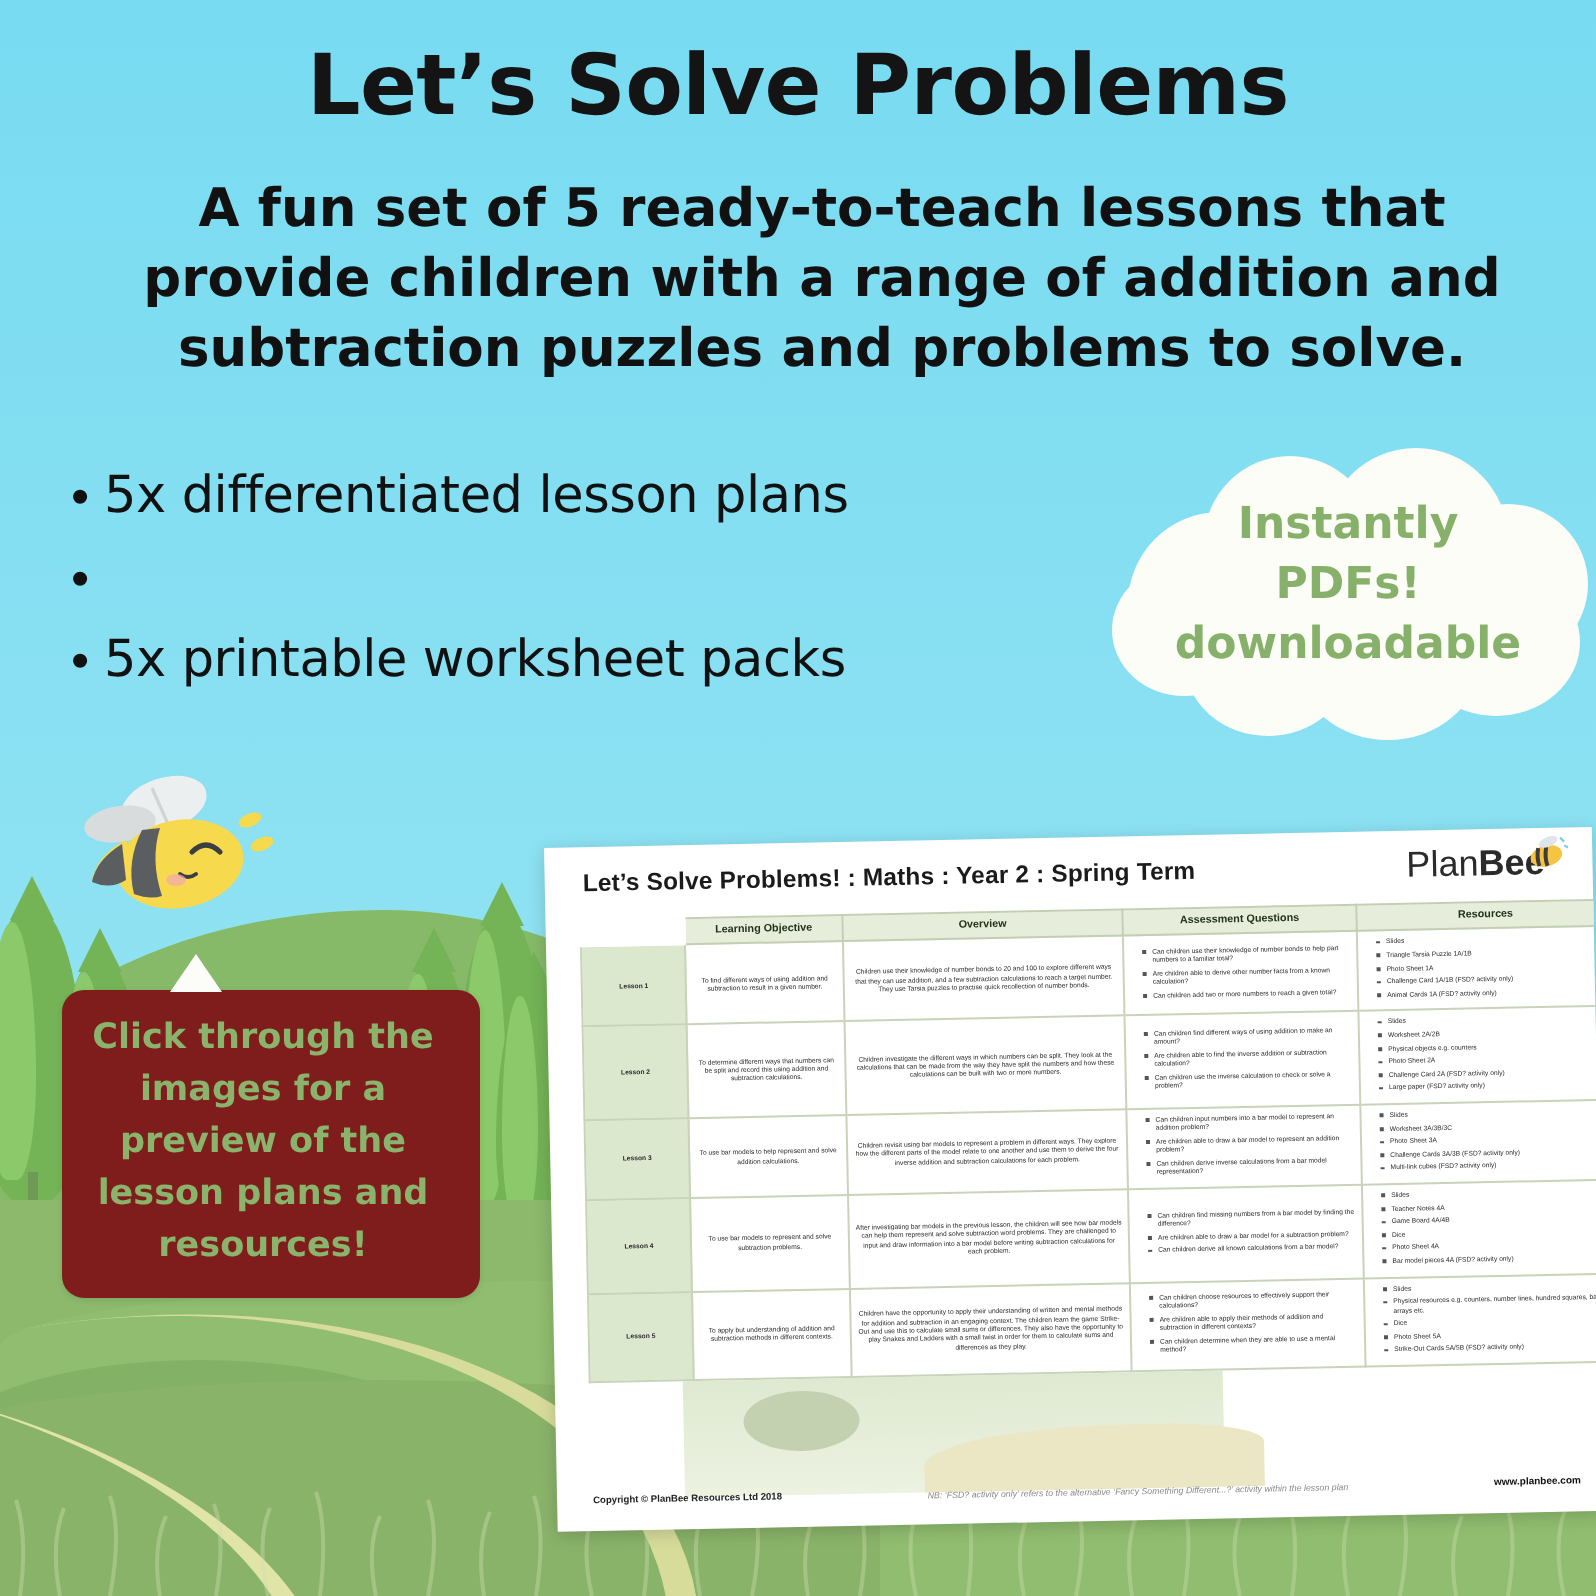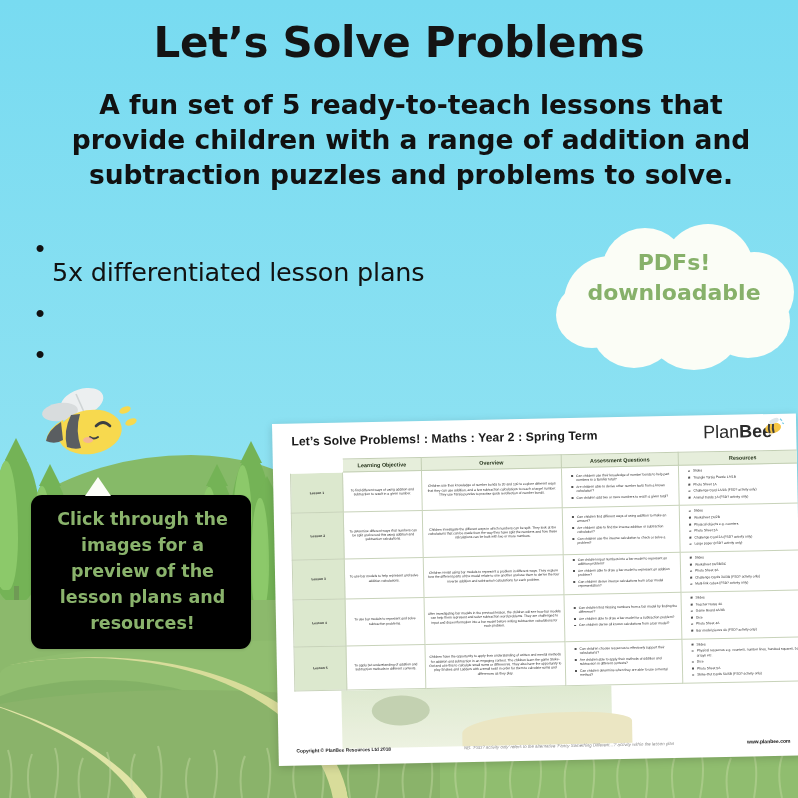--- a/index.html
+++ b/index.html
@@ -65,36 +65,36 @@
     font-size:26.5px;font-weight:700;color:#111;line-height:1.32;
     font-family:"DejaVu Sans","Liberation Sans",sans-serif;
   }
 
   
   .bullets{position:absolute;left:28px;top:229px;width:520px;}
   .bullet{display:flex;align-items:flex-start;margin-bottom:3px;}
   .bullet .dot{width:24px;flex:0 0 24px;text-align:center;font-size:26px;
      line-height:38px;color:#111;}
   .bullet .btxt{font-size:25.5px;line-height:38px;color:#111;font-weight:400;
-     font-family:"DejaVu Sans","Liberation Sans",sans-serif;letter-spacing:-0.2px;margin-top:24px;}
+     font-family:"DejaVu Sans","Liberation Sans",sans-serif;letter-spacing:-0.2px;}
 
   
   .cloud{position:absolute;left:556px;top:222px;width:252px;height:150px;}
   .cloud .lobe{position:absolute;background:#fbfdf6;border-radius:50%;}
   .cloud .ctext{position:absolute;left:0;top:26px;width:236px;text-align:center;
      color:#87b16a;font-size:22px;font-weight:700;line-height:30px;z-index:5;
      font-family:"DejaVu Sans","Liberation Sans",sans-serif;}
 
   
   .bee{position:absolute;left:30px;top:382px;width:110px;height:90px;}
 
   
   .speech{
     position:absolute;left:31px;top:495px;width:201px;
-    background:#000000;border-radius:11px;padding:11px 8px 13px 11px;
+    background:#7f1d1d;border-radius:11px;padding:11px 8px 13px 0;
     box-shadow:0 1px 3px rgba(0,0,0,.10);
     text-align:center;color:#8ab36c;font-weight:700;font-size:17.5px;
     line-height:26px;font-family:"DejaVu Sans","Liberation Sans",sans-serif;
   }
   .speech .tail{position:absolute;left:54px;top:-18px;width:0;height:0;
     border-left:13px solid transparent;border-right:13px solid transparent;
     border-bottom:19px solid #fcfdf8;}
 
   
   .scrollcap{
@@ -232,34 +232,36 @@
   <div class="bullets">
     <div class="bullet">
       <span class="dot">•</span>
       <span class="btxt">5x differentiated lesson plans</span>
     </div>
     <div class="bullet">
       <span class="dot">•</span>
     </div>
     <div class="bullet">
       <span class="dot">•</span>
+      <span class="btxt">5x printable worksheet packs</span>
     </div>
   </div>
 
   <div class="cloud">
     <div class="lobe" style="left:8px;top:34px;width:92px;height:92px;"></div>
     <div class="lobe" style="left:46px;top:6px;width:86px;height:86px;"></div>
     <div class="lobe" style="left:106px;top:2px;width:92px;height:92px;"></div>
     <div class="lobe" style="left:158px;top:30px;width:80px;height:80px;"></div>
     <div class="lobe" style="left:150px;top:62px;width:84px;height:74px;"></div>
     <div class="lobe" style="left:92px;top:68px;width:92px;height:80px;"></div>
     <div class="lobe" style="left:36px;top:70px;width:84px;height:76px;"></div>
     <div class="lobe" style="left:0px;top:60px;width:72px;height:66px;"></div>
     <div class="lobe" style="left:20px;top:44px;width:210px;height:78px;border-radius:46px;"></div>
     <div class="ctext">
+      <div>Instantly</div>
       <div>PDFs!</div>
       <div>downloadable</div>
     </div>
   </div>
 
   <svg class="bee" viewBox="0 0 110 90">
     <g>
       <ellipse cx="52" cy="20" rx="22" ry="13" fill="#eceff0" transform="rotate(-18 52 20)"></ellipse>
       <ellipse cx="30" cy="30" rx="18" ry="9" fill="#d8dcdd" transform="rotate(-8 30 30)"></ellipse>
       <path d="M46 12 L54 30" stroke="#cfd4d5" stroke-width="1.6" fill="none"></path>

